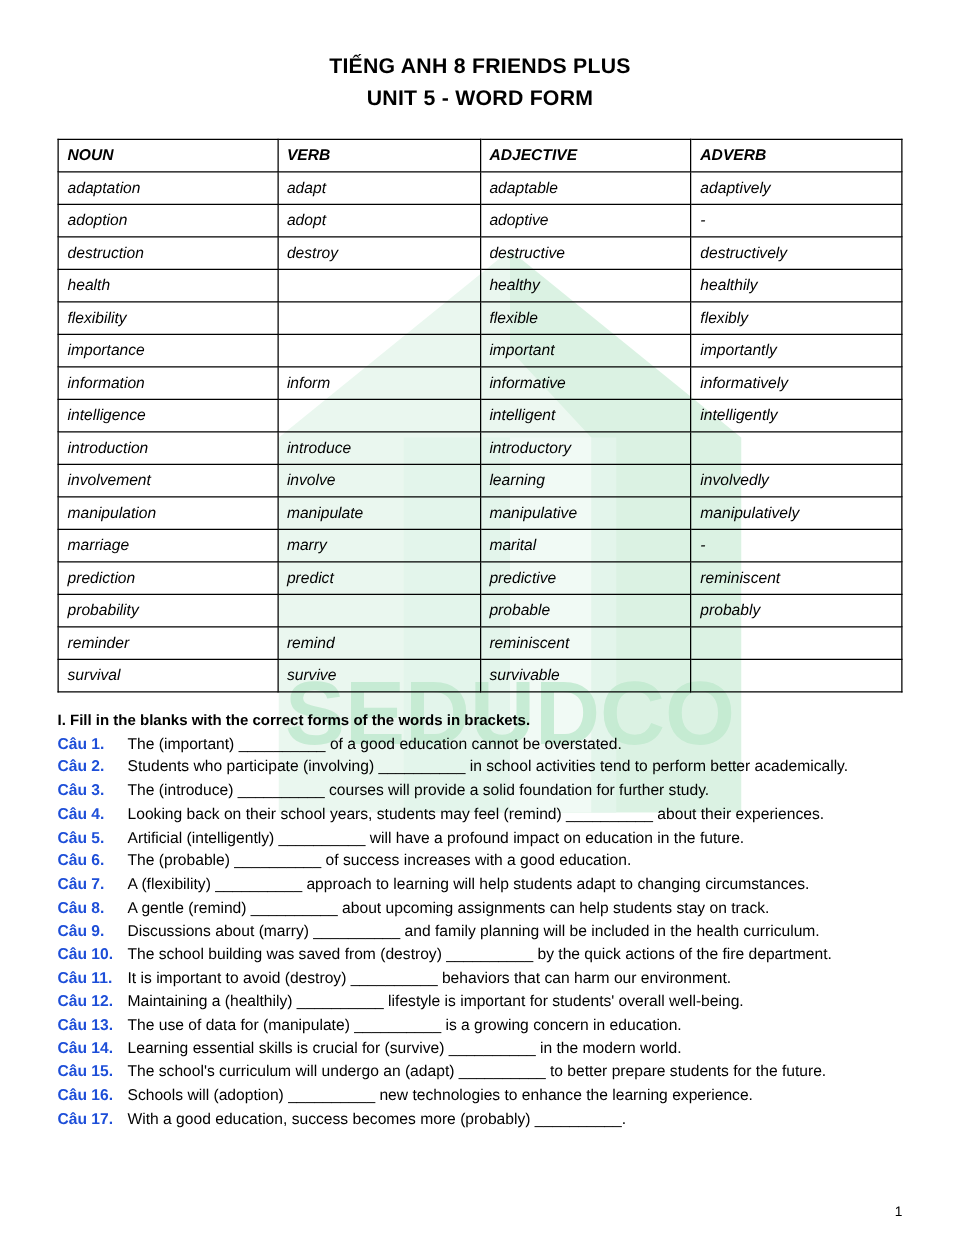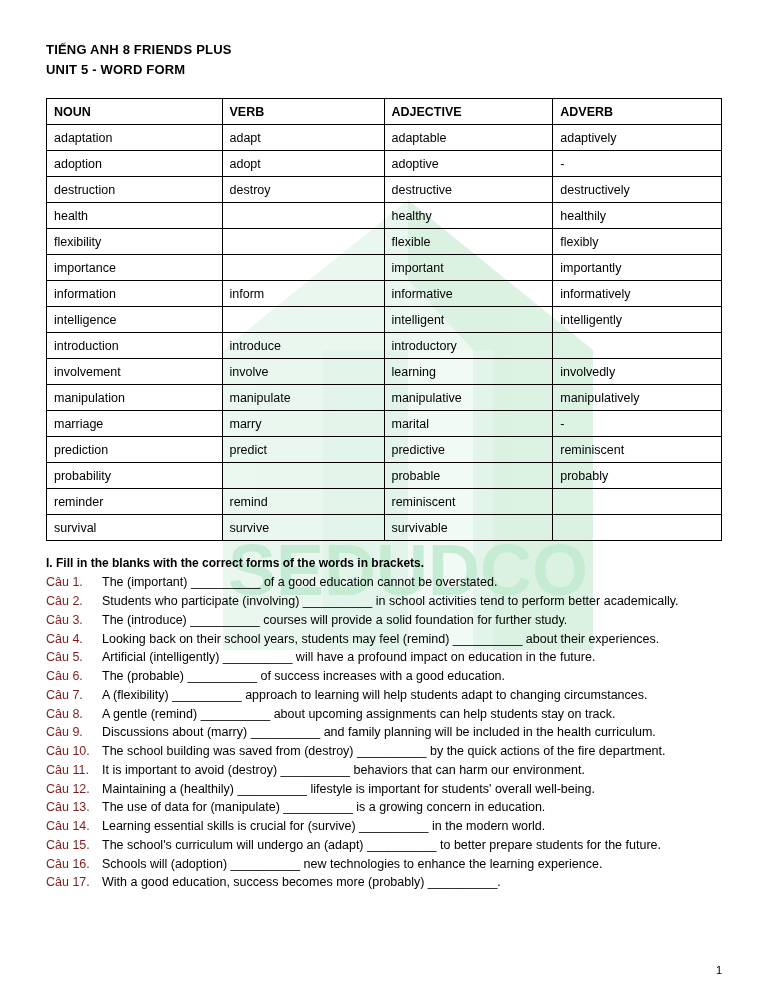--- a/index.html
+++ b/index.html
@@ -35,35 +35,36 @@
     display: flex;
     align-items: center;
     justify-content: center;
     padding-left: 24px;
   }
   .watermark svg { overflow: visible; }
 
   .content { position: relative; z-index: 2; }
 
   h1.title {
-    text-align: left;
-    font-size: 13px;
+    text-align: center;
+    font-size: 17px;
     font-weight: bold;
     margin: 0;
     line-height: 1.55;
     letter-spacing: .2px;
   }
   h1.title .line2 { display: block; }
 
   table.wordform {
     width: 100%;
     border-collapse: collapse;
     margin-top: 18px;
     font-size: 12.5px;
     table-layout: fixed;
+    font-style: italic;
   }
   table.wordform th, table.wordform td {
     border: 1px solid #000000;
     padding: 3px 7px;
     height: 19px;
     text-align: left;
     vertical-align: middle;
     font-weight: normal;
   }
   table.wordform th {
@@ -86,22 +87,22 @@
     padding: 0;
     font-size: 12.5px;
   }
   ol.questions li {
     display: flex;
     align-items: flex-start;
     margin-bottom: 1px;
     line-height: 1.42;
   }
   .q-label {
-    color: #7f1d1d;
-    font-weight: normal;
+    color: #1d4ed8;
+    font-weight: bold;
     flex: 0 0 56px;
     white-space: nowrap;
   }
   .q-text {
     flex: 1 1 auto;
   }
   .pagenum {
     position: absolute;
     right: 46px;
     bottom: 18px;

